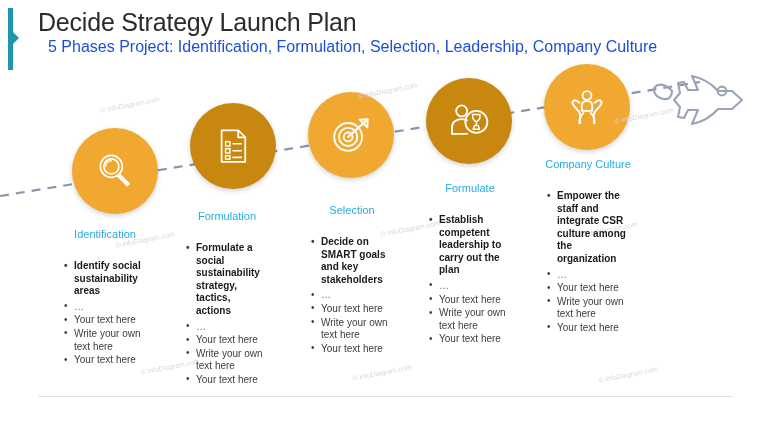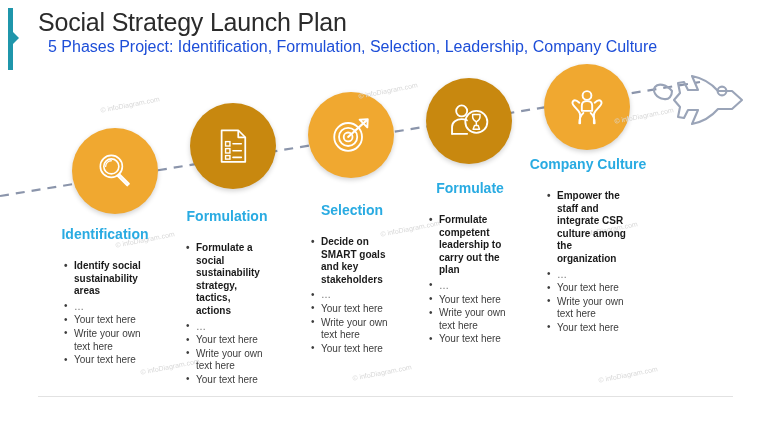--- a/index.html
+++ b/index.html
@@ -60,22 +60,22 @@
     display: flex;
     align-items: center;
     justify-content: center;
   }
   .phase-circle svg { display: block; }
 
   
   .phase-col { position: absolute; }
   .phase-label {
     color: #29ABE2;
-    font-weight: bold;
-    font-size: 14px;
+    font-weight: normal;
+    font-size: 11px;
     line-height: 16px;
     text-align: center;
     margin-bottom: 10px;
   }
   .bullets { list-style: none; margin: 18px; padding: 0; }
   .bullets li {
     position: relative;
     padding-left: 10px;
     font-size: 10px;
     line-height: 12.6px;
@@ -126,21 +126,21 @@
   }
   .footer-text b { color: #a6a6a6; font-weight: bold; }
 </style>
 </head>
 <body>
 
 <div id="slide">
 
   <div class="accent-bar"></div>
   <div class="accent-notch"></div>
-  <div class="slide-title">Social Strategy Launch Plan</div>
+  <div class="slide-title">Decide Strategy Launch Plan</div>
   <div class="slide-subtitle">5 Phases Project: Identification, Formulation, Selection, Leadership, Company Culture</div>
 
   <svg class="connector" viewBox="0 0 768 432" xmlns="http://www.w3.org/2000/svg">
     <line x1="0" y1="196" x2="700" y2="82" stroke="#8b95ab" stroke-width="2.2" stroke-dasharray="9 7" stroke-linecap="butt"></line>
   </svg>
 
   <div class="phase-circle" style="left:72px; top:128px; width:86px; height:86px; background:#f0a830;">
     <svg width="44" height="44" viewBox="0 0 48 48">
       <circle cx="20" cy="19" r="12" fill="none" stroke="#ffffff" stroke-width="1.8"></circle>
       <circle cx="20" cy="19" r="8.2" fill="none" stroke="#ffffff" stroke-width="1.8"></circle>
@@ -243,21 +243,21 @@
       <li class="dim">…</li>
       <li>Your text here</li>
       <li>Write your own text here</li>
       <li>Your text here</li>
     </ul>
   </div>
 
   <div class="phase-col" style="left:411px; top:180px; width:118px;">
     <div class="phase-label">Formulate</div>
     <ul class="bullets">
-      <li class="lead">Formulate competent leadership to carry out the plan</li>
+      <li class="lead">Establish competent leadership to carry out the plan</li>
       <li class="dim">…</li>
       <li>Your text here</li>
       <li>Write your own text here</li>
       <li>Your text here</li>
     </ul>
   </div>
 
   <div class="phase-col" style="left:529px; top:156px; width:118px;">
     <div class="phase-label">Company Culture</div>
     <ul class="bullets">

